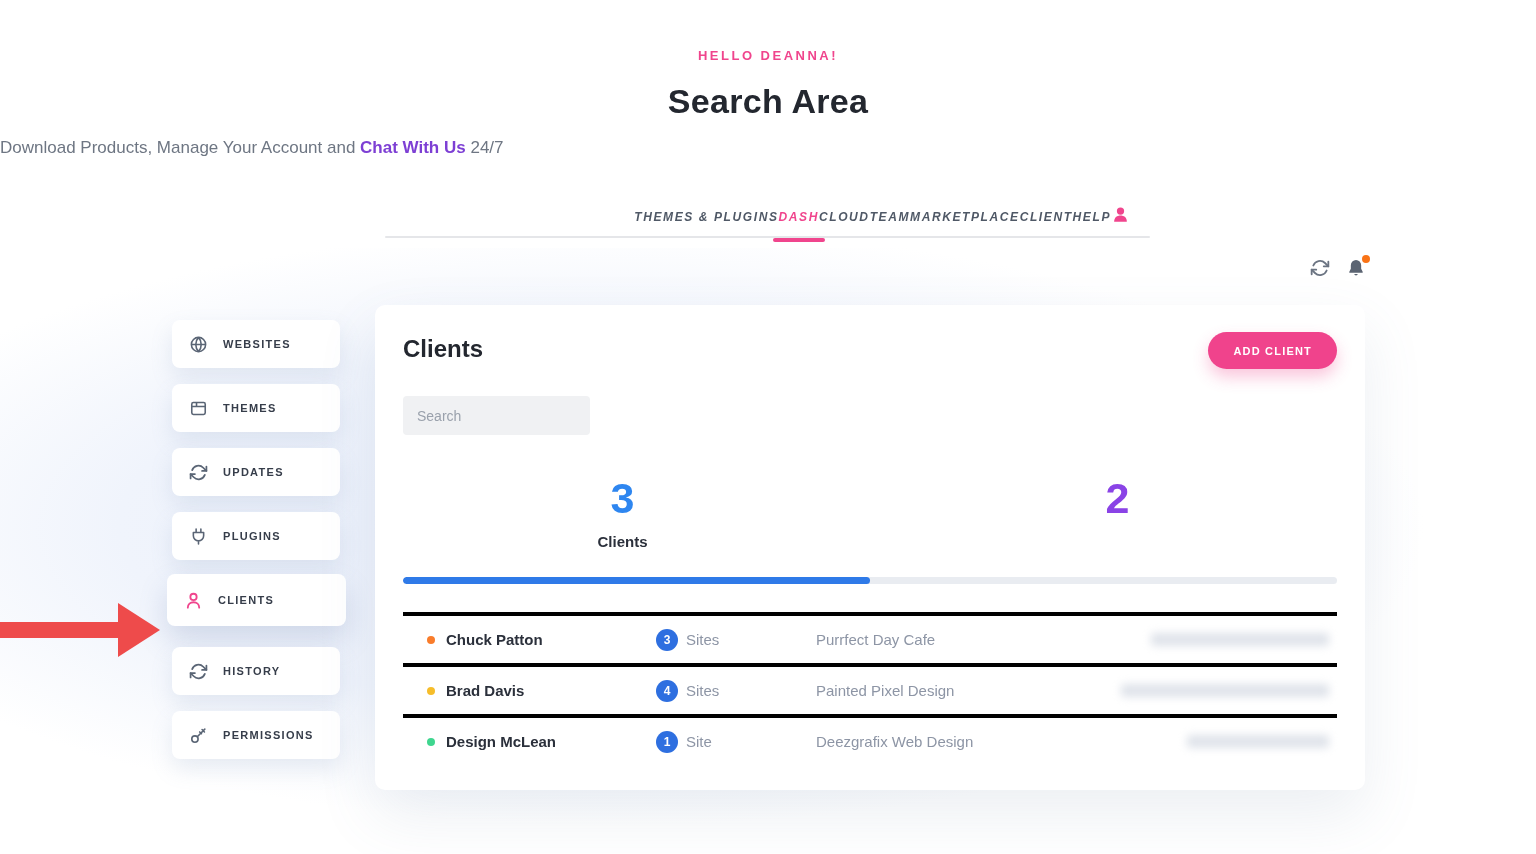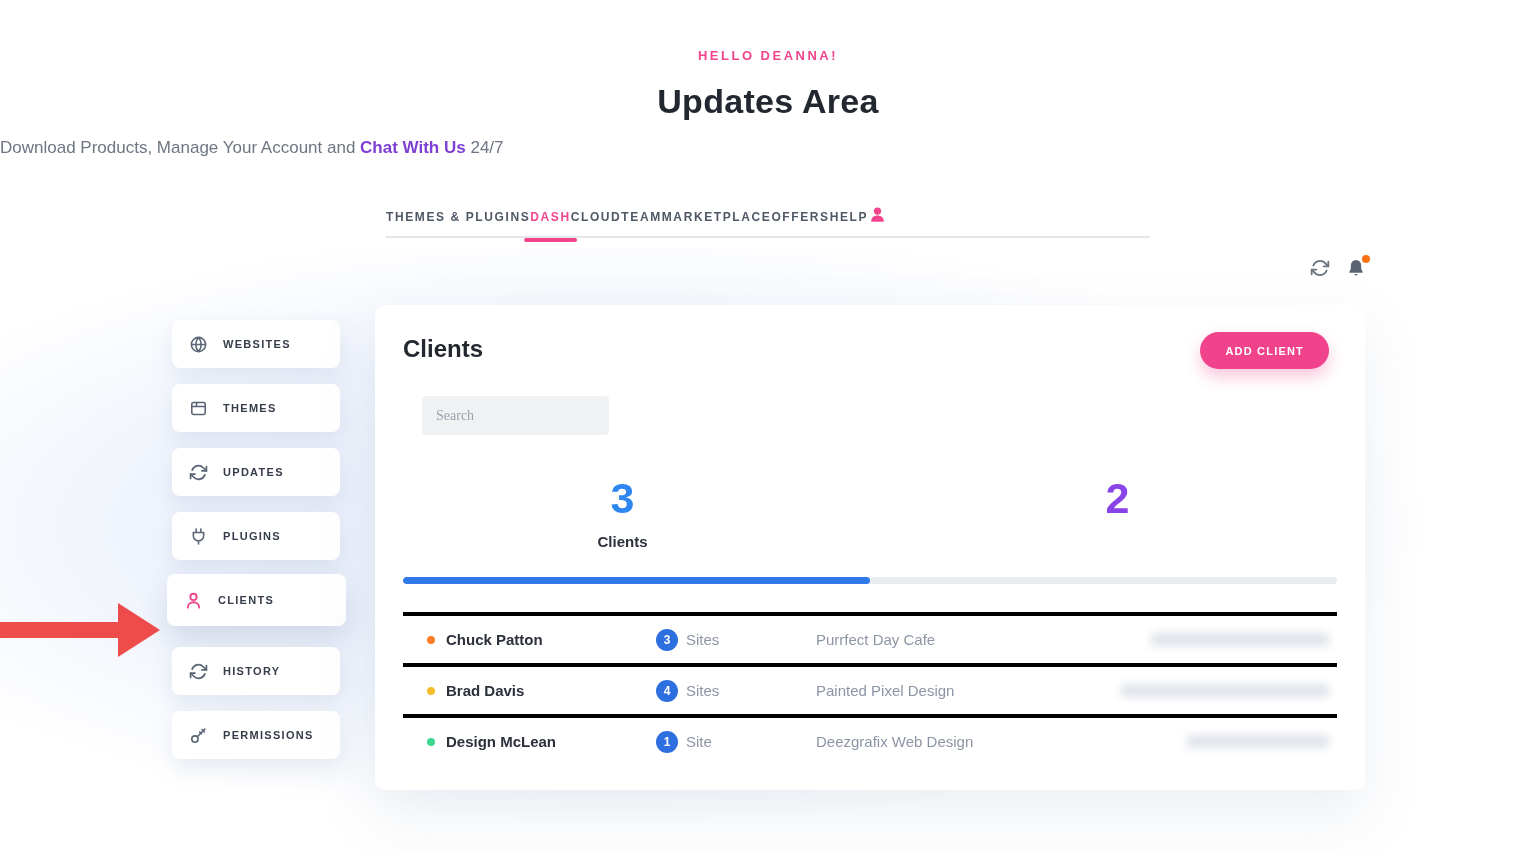--- a/index.html
+++ b/index.html
@@ -26,22 +26,22 @@
     font-size:34px; font-weight:800; color:#23272f; letter-spacing:.3px;
   }
   .subtitle {
     position:absolute; left:0; right:0; top:138px; text-align:left;
     font-size:17px; color:#6e7683;
   }
   .subtitle .chat-link { color:#7d3fd4; font-weight:bold; cursor:pointer; }
 
   
   .nav {
-    position:absolute; left:386px; top:206px; width:765px;
-    display:flex; align-items:flex-start; justify-content:flex-start;
+    position:absolute; left:365px; top:206px; width:765px;
+    display:flex; align-items:flex-start; justify-content:flex-end;font-style:italic;
   }
   .nav-track {
     position:absolute; left:385px; top:236px; width:765px; height:2px;
     background:#e5e6e9; border-radius:2px;
   }
   .tab {
     position:relative; font-size:12px; font-weight:bold; letter-spacing:1.6px;
     color:#4f5866; padding:4px 0 16px 0; cursor:pointer; white-space:nowrap;
   }
   .tab.active { color:#f0458d; }
@@ -84,29 +84,29 @@
   }
 
   
   .card {
     position:absolute; left:375px; top:305px; width:990px; height:485px;
     background:#fff; border-radius:10px;
     box-shadow:0 25px 60px rgba(100,120,160,0.12);
   }
   .card-title { position:absolute; left:28px; top:30px; font-size:24px; font-weight:800; color:#23272f; }
   .add-client-btn {
-    position:absolute; right:36px; top:27px; height:37px; padding:0 25px;
+    position:absolute; right:28px; top:27px; height:37px; padding:0 25px;
     border:none; border-radius:19px; background:#f0438c; color:#fff;
     font-family:inherit; font-size:11px; font-weight:bold; letter-spacing:1.2px;
     box-shadow:0 8px 16px rgba(240,67,140,0.30); cursor:pointer;
   }
   .search-input {
     position:absolute; left:28px; top:91px; width:187px; height:39px;
     background:#f0f1f3; border:none; border-radius:4px; padding:0 14px;
-    font-family:Liberation Serif, serif; font-size:14px; color:#3a4150; outline:none;margin-left:19px;
+    font-family:Liberation Sans, sans-serif; font-size:14px; color:#3a4150; outline:none;
   }
   .search-input::placeholder { color:#9aa1ac; }
 
   .stats { position:absolute; left:0; top:172px; width:100%; display:flex; }
   .stat-col { flex:1; text-align:center; }
   .stat-value { font-size:43px; font-weight:800; line-height:1; }
   .stat-label { margin-top:13px; font-size:15px; font-weight:bold; color:#2b303b; }
 
   .progress-track {
     position:absolute; left:28px; top:272px; width:934px; height:7px;
@@ -138,32 +138,32 @@
 
   svg { display:block; }
 </style>
 </head>
 <body>
 
 <div class="page">
   <div class="bg-tint"></div>
 
   <div class="greeting">HELLO DEANNA!</div>
-  <div class="page-title">Updates Area</div>
+  <div class="page-title">Search Area</div>
   <div class="subtitle">
     <span>Download Products, Manage Your Account and </span><span class="chat-link">Chat With Us</span><span> 24/7</span>
   </div>
 
   <div class="nav">
     <div class="tab">THEMES &amp; PLUGINS</div>
     <div class="tab active">DASH</div>
     <div class="tab">CLOUD</div>
     <div class="tab">TEAM</div>
     <div class="tab">MARKETPLACE</div>
-    <div class="tab">OFFERS</div>
+    <div class="tab">CLIENT</div>
     <div class="tab">HELP</div>
     <div class="nav-user">
       <svg width="19" height="19" viewBox="0 0 24 24" fill="#f0458d">
         <circle cx="12" cy="7.6" r="4.6"></circle>
         <path d="M4 21c0-5 3.6-7.6 8-7.6s8 2.6 8 7.6z"></path>
       </svg>
     </div>
   </div>
   <div class="nav-track"></div>
 

